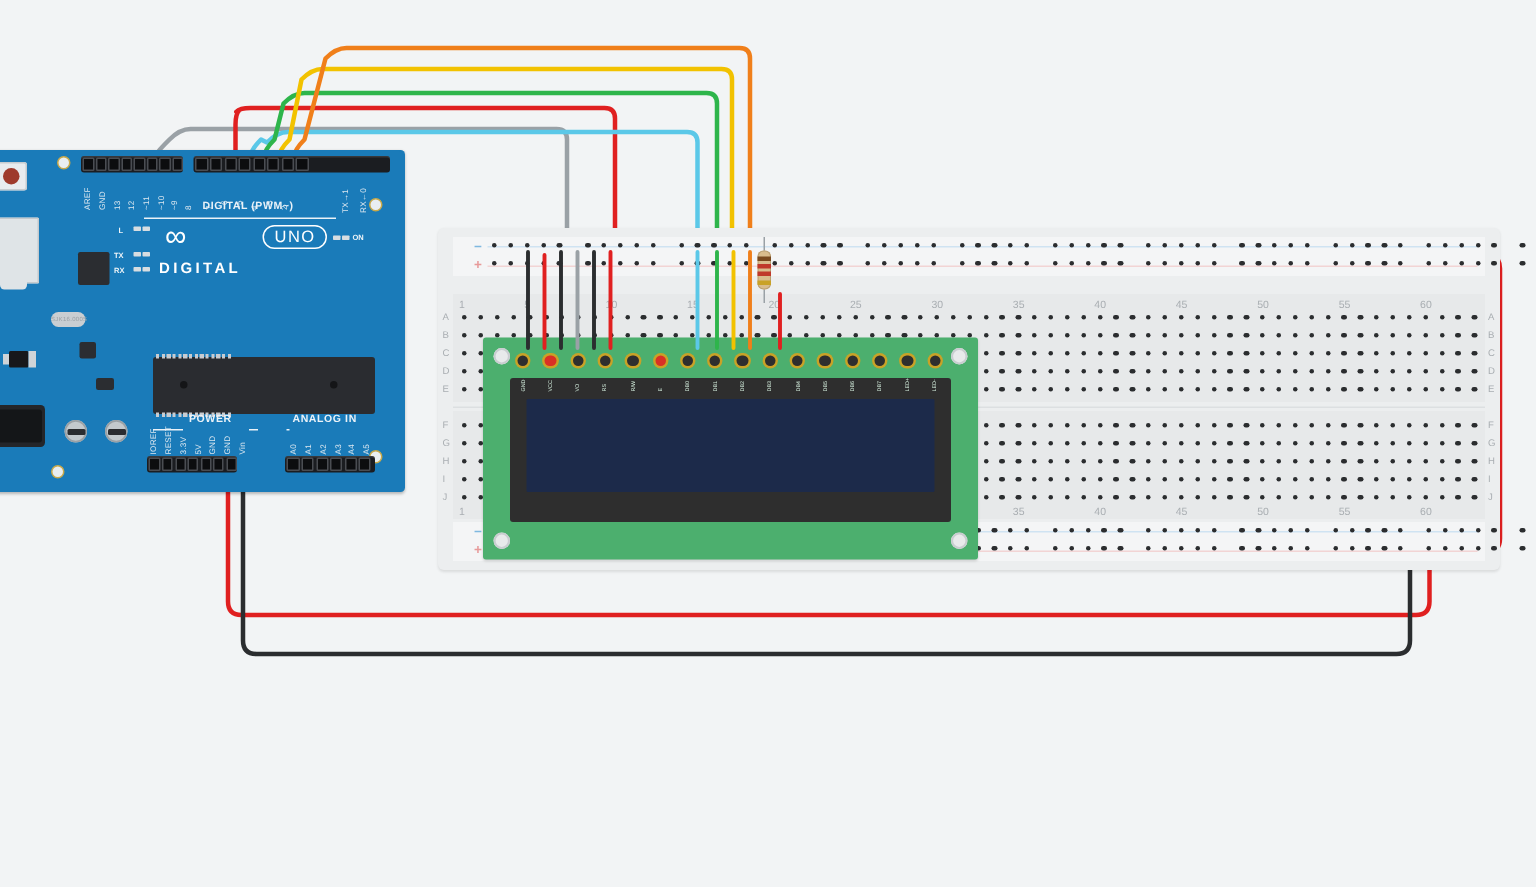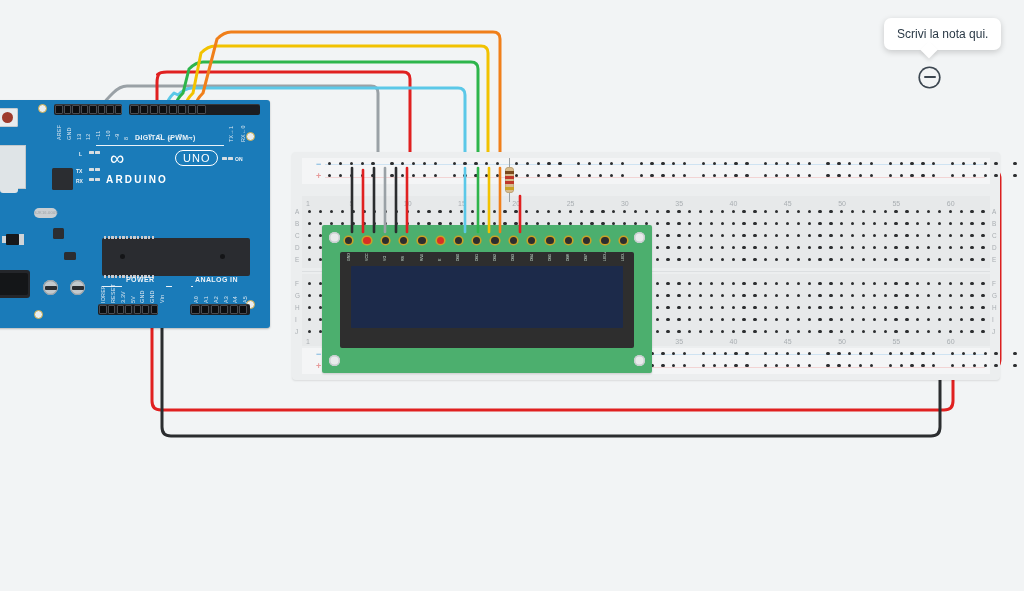--- a/index.html
+++ b/index.html
@@ -212,21 +212,21 @@
     <div class="led" style="left:97px;top:68px;"></div>
     <div class="led" style="left:103px;top:68px;"></div>
     <div class="ledlbl" style="left:84px;top:78px;">RX</div>
     <div class="led" style="left:97px;top:78px;"></div>
     <div class="led" style="left:103px;top:78px;"></div>
     <div class="led" style="left:230px;top:57px;"></div>
     <div class="led" style="left:236px;top:57px;"></div>
     <div class="ledlbl" style="left:243px;top:56px;">ON</div>
 
     <div class="logo-inf" style="left:118px;top:48px;">∞</div>
-    <div class="logo-txt" style="left:114px;top:74px;">ARDUINO</div>
+    <div class="logo-txt" style="left:114px;top:74px;">DIGITAL</div>
     <div class="logo-uno" style="left:183px;top:50px;">UNO</div>
 
     <div class="hdr" id="hdr-dig-left" style="left:62px;top:4px;width:68px;height:11px;">
       <div class="sockets">
         <div class="sock"></div>
         <div class="sock"></div>
         <div class="sock"></div>
         <div class="sock"></div>
         <div class="sock"></div>
         <div class="sock"></div>
@@ -1295,23 +1295,14 @@
         <path d="M 396 168 L 396 232" stroke="#2b2d2f" stroke-width="2.6" fill="none" stroke-linecap="round" stroke-linejoin="round"></path>
         <path d="M 407 168 L 407 232" stroke="#e02020" stroke-width="2.6" fill="none" stroke-linecap="round" stroke-linejoin="round"></path>
         <path d="M 465 168 L 465 232" stroke="#5bc8e8" stroke-width="2.6" fill="none" stroke-linecap="round" stroke-linejoin="round"></path>
         <path d="M 478 168 L 478 232" stroke="#2eb54b" stroke-width="2.6" fill="none" stroke-linecap="round" stroke-linejoin="round"></path>
         <path d="M 489 168 L 489 232" stroke="#f2c200" stroke-width="2.6" fill="none" stroke-linecap="round" stroke-linejoin="round"></path>
         <path d="M 500 168 L 500 232" stroke="#f07f1a" stroke-width="2.6" fill="none" stroke-linecap="round" stroke-linejoin="round"></path>
         <path d="M 520 196 L 520 232" stroke="#e02020" stroke-width="2.6" fill="none" stroke-linecap="round" stroke-linejoin="round"></path>
       </svg>
     </div>
 
-  <div id="note">
-    <div class="note-box">
-      <span>Scrivi la nota qui.</span>
-      <div class="note-tail"></div>
-    </div>
-    <div class="note-btn">
-        <i></i>
-      </div>
-  </div>
 
 </div>
 
 </body></html>

